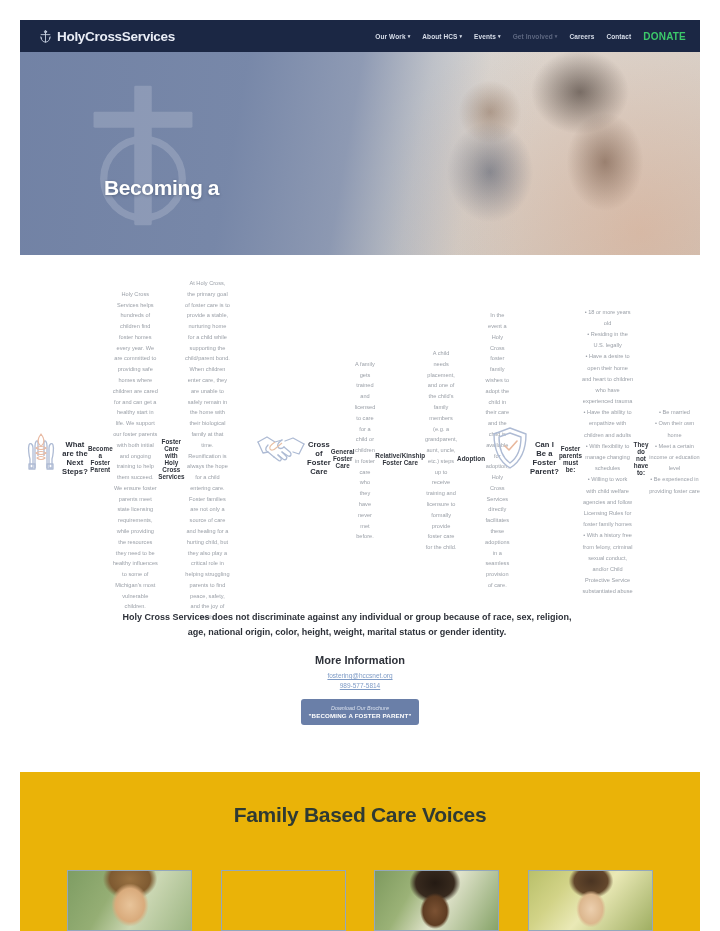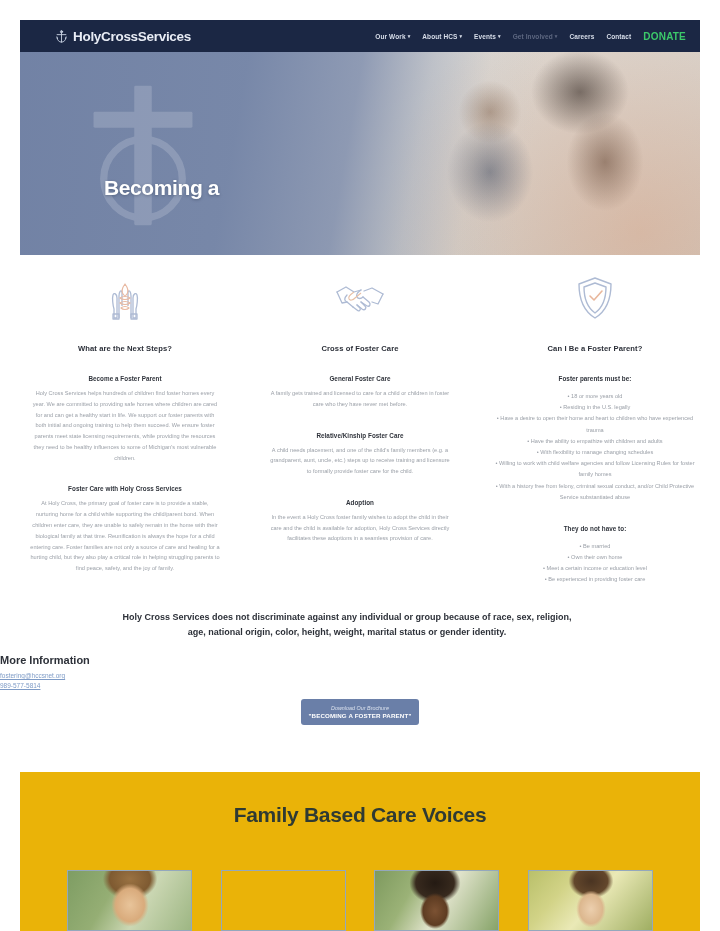--- a/index.html
+++ b/index.html
@@ -9,21 +9,21 @@
     background:#ffffff;
     overflow:hidden;
     position:relative;
   }
   .page { width:720px; height:931px; position:relative; background:#fff; }
 
   
   .header {
     position:absolute; left:20px; top:20px; width:680px; height:32px;
     background:#1b2744; display:flex; align-items:center;
-    padding:0 14px 0 34px;
+    padding:0 14px 0 18px;
   }
   .brand { display:flex; align-items:center; gap:4px; }
   .brand-emblem { width:15px; height:15px; display:block; }
   .brand-text {
     color:#e8ecf5; font-size:13.5px; font-weight:bold; letter-spacing:-0.3px;
     white-space:nowrap;
   }
   .nav { margin-left:auto; display:flex; align-items:center; gap:12px;text-align:center; }
   .nav-item {
     color:#d8deea; font-size:6.5px; font-weight:bold; white-space:nowrap;
@@ -67,21 +67,21 @@
     color:#ffffff; font-size:21px; font-weight:bold; line-height:1.16;
     letter-spacing:-0.4px;
     text-shadow:0 1px 3px rgba(30,40,60,0.35);
   }
 
   
   .cols {
     position:absolute; left:20px; top:272px; width:680px;
     display:flex; justify-content:space-between;
   }
-  .col { width:210px; display:flex; flex-direction:column; align-items:center; }
+  .col { width:210px; display:flex; flex-direction:row; align-items:center; }
   .col-icon { height:52px; display:flex; align-items:center; justify-content:center; }
   .col-title {
     font-size:7.6px; font-weight:bold; color:#2b2f38; margin-top:20px;
     text-align:center; letter-spacing:0.1px;
   }
   .sub-title {
     font-size:6.3px; font-weight:bold; color:#2f333b;
     text-align:center; margin-top:22px; letter-spacing:0.05px;
   }
   .col:nth-child(2) .sub-title:first-of-type,
@@ -98,21 +98,21 @@
   .col-2 .body-text { width:182px; }
   .col-3 .list-text { width:200px; }
 
   
   .statement {
     position:absolute; left:122px; top:610px; width:450px;
     text-align:center; font-size:9px; font-weight:bold; color:#2d3139;
     line-height:1.62;
   }
   .more-info {
-    position:absolute; left:0; top:654px; width:720px; text-align:left;
+    position:absolute; left:0; top:654px; width:720px; text-align:center;
   }
   .more-info-title { font-size:11px; font-weight:bold; color:#2d3139; }
   .more-info-link {
     display:block; font-size:6.5px; color:#7e9bc6; text-decoration:underline;
     margin-top:5px; line-height:1.55;
   }
   .brochure-btn {
     position:absolute; left:301px; top:699px; width:118px; height:26px;
     background:#6a7fa8; border-radius:3px;
     display:flex; flex-direction:column; align-items:center; justify-content:center;

